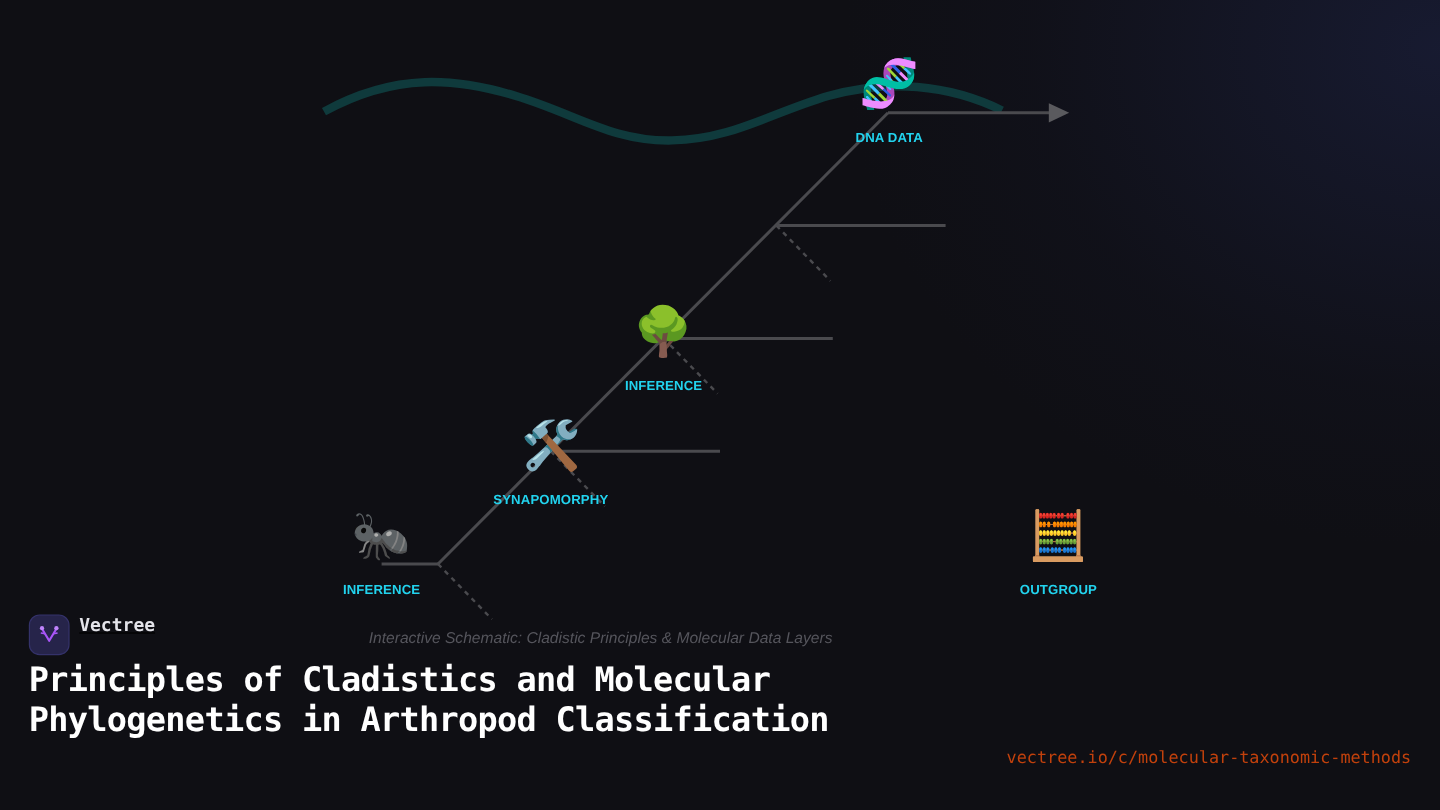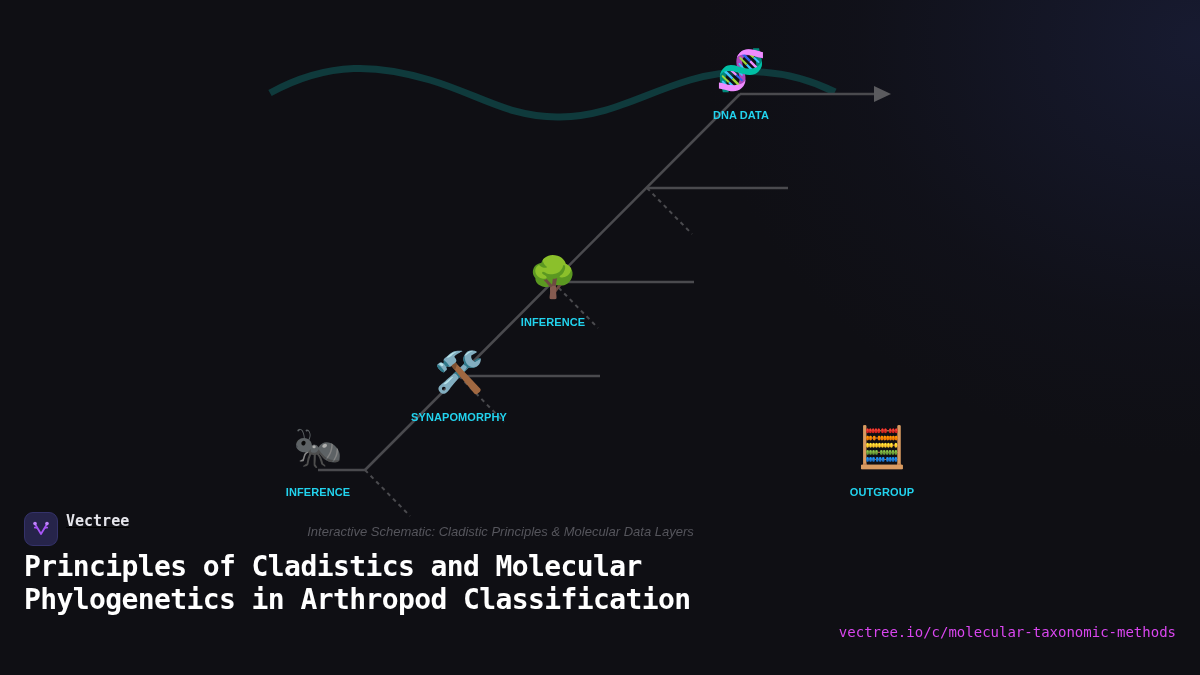--- a/index.html
+++ b/index.html
@@ -65,21 +65,21 @@
       font-weight: bold;
       font-size: 28px;
       line-height: 32.5px;
       color: #ffffff;
       letter-spacing: -0.6px;
     }
     .url {
       position: absolute; right: 24px; top: 624px;
       font-family: "DejaVu Sans Mono", monospace;
       font-size: 14px;
-      color: #d946ef;
+      color: #c2410c;
     }
   </style>
 </head>
 <body>
 
 <div class="bg-glow"></div>
 
 <svg class="diagram" viewBox="0 0 1200 675">
 
   <path d="M270,93 C330,60 380,65 430,80 C480,95 510,118 560,117 C610,116 640,95 690,80 C740,66 790,70 835,92" fill="none" stroke="#0f3a3c" stroke-width="7" stroke-linecap="butt"></path>

